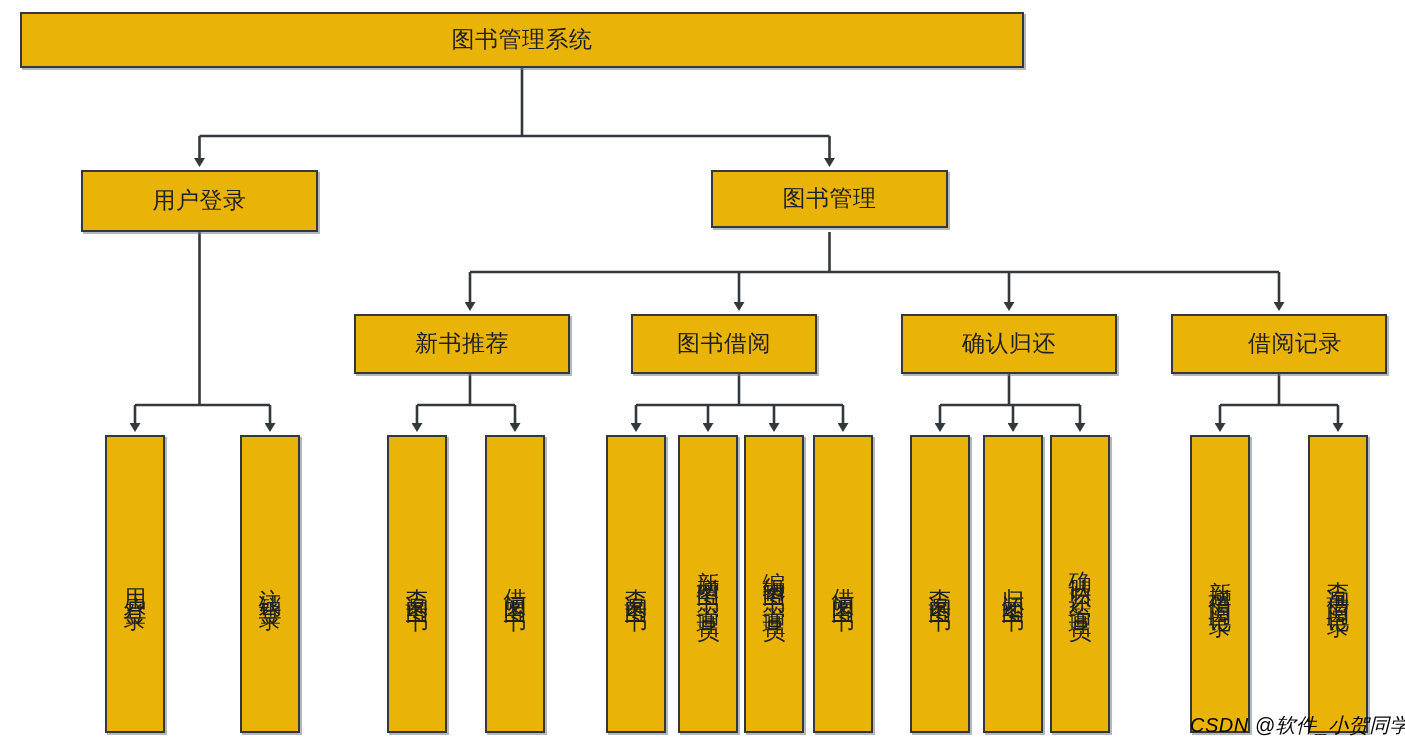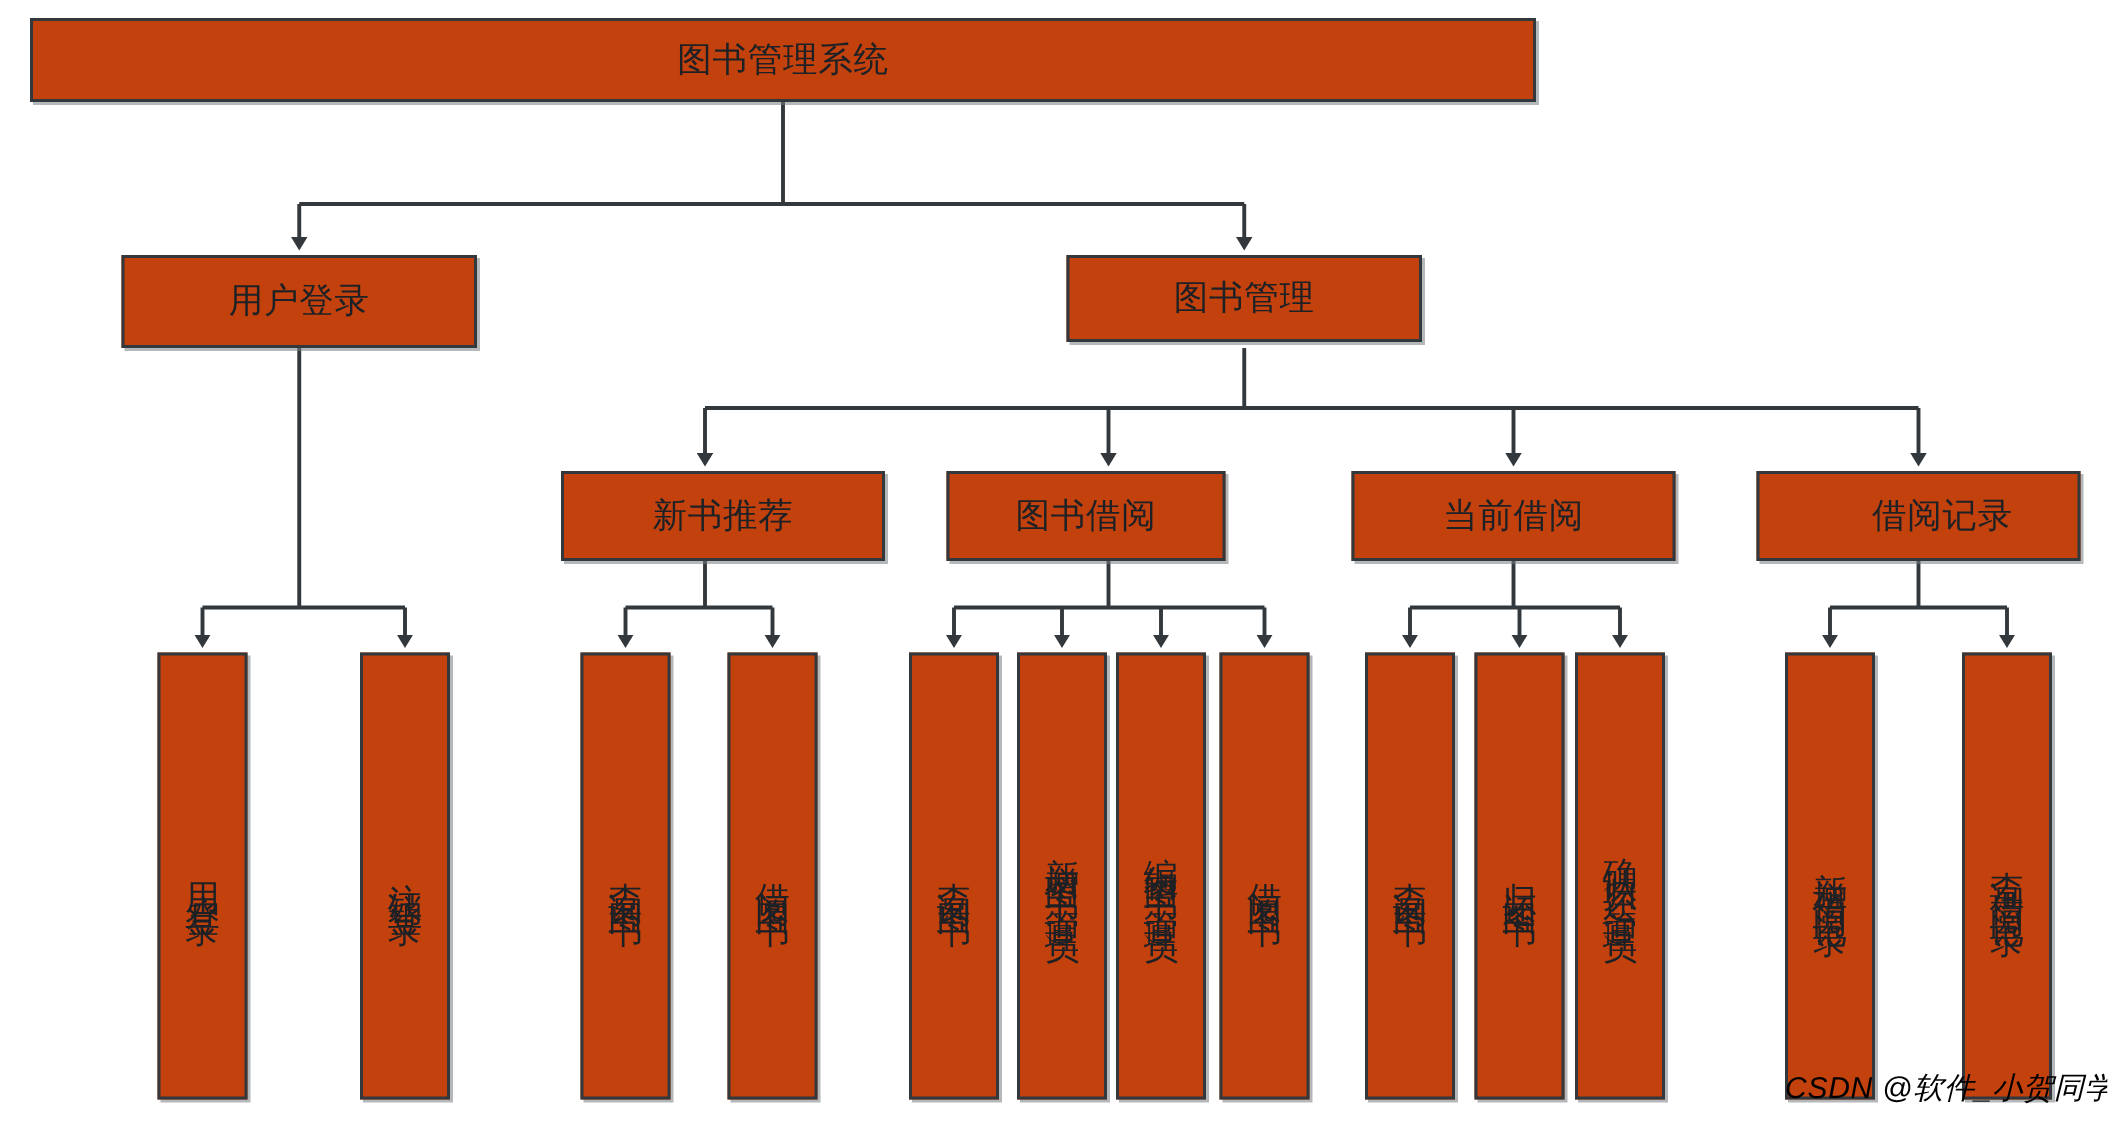--- a/index.html
+++ b/index.html
@@ -21,21 +21,21 @@
   #wires {
     position: absolute;
     left: 0;
     top: 0;
     width: 1405px;
     height: 747px;
   }
   .node {
     position: absolute;
     box-sizing: border-box;
-    background: #c2410c;
+    background: #eab308;
     border: 2px solid #33383d;
     box-shadow: 2px 2px 0 rgba(120,125,130,0.55);
     display: flex;
     align-items: center;
     justify-content: center;
     color: #1d2125;
     letter-spacing: 0.5px;
   }
   .node.horiz {
     font-size: 23px;
@@ -116,28 +116,28 @@
   <div id="nodes-layer">
       <div class="node horiz" style="left: 20px; top: 12px; width: 1004px; height: 56px;">
         <span>图书管理系统</span>
       </div>
       <div class="node horiz" style="left: 81px; top: 170px; width: 237px; height: 62px;">
         <span>用户登录</span>
       </div>
       <div class="node horiz" style="left: 711px; top: 170px; width: 237px; height: 58px;">
         <span>图书管理</span>
       </div>
-      <div class="node horiz" style="left: 374px; top: 314px; width: 216px; height: 60px;">
+      <div class="node horiz" style="left: 354px; top: 314px; width: 216px; height: 60px;">
         <span>新书推荐</span>
       </div>
       <div class="node horiz" style="left: 631px; top: 314px; width: 186px; height: 60px;">
         <span>图书借阅</span>
       </div>
       <div class="node horiz" style="left: 901px; top: 314px; width: 216px; height: 60px;">
-        <span>当前借阅</span>
+        <span>确认归还</span>
       </div>
       <div class="node horiz" style="left: 1171px; top: 314px; width: 216px; height: 60px; padding-left: 32px;">
         <span>借阅记录</span>
       </div>
       <div class="node vert" style="left: 105px; top: 435px; width: 60px; height: 298px;">
         <span class="vlabel">用户登录</span>
       </div>
       <div class="node vert" style="left: 240px; top: 435px; width: 60px; height: 298px;">
         <span class="vlabel">注销登录</span>
       </div>

